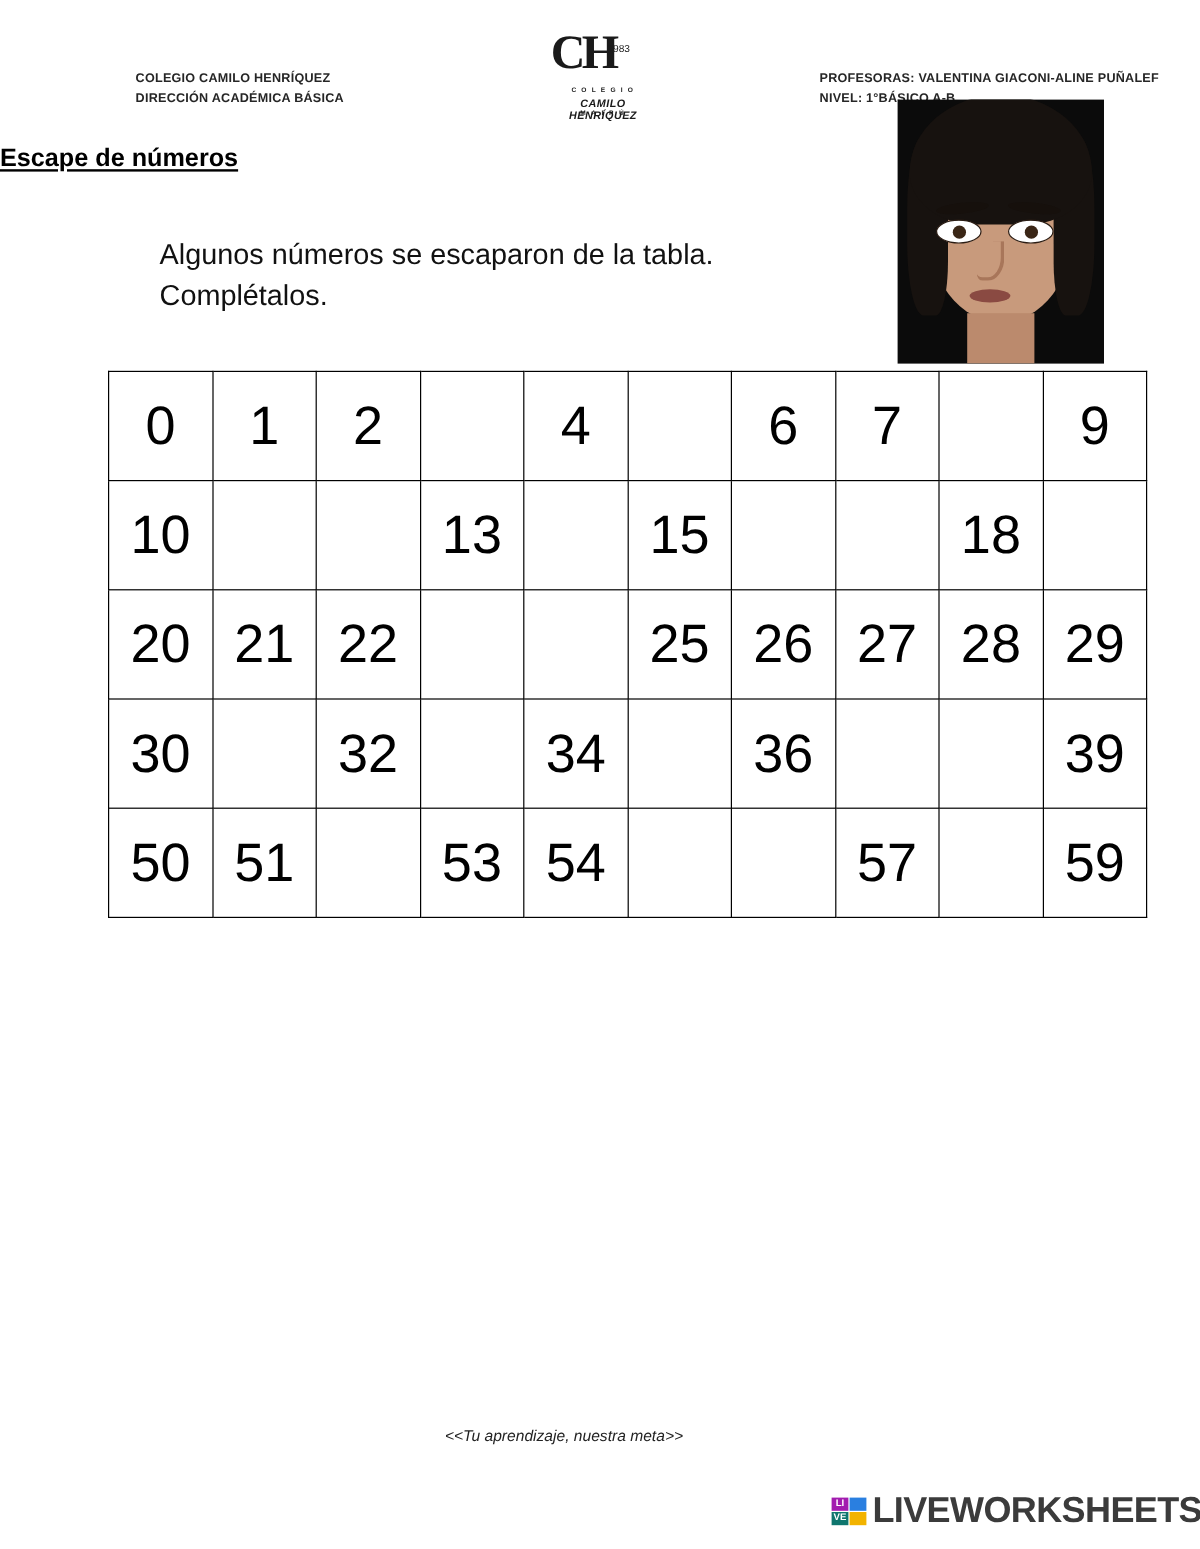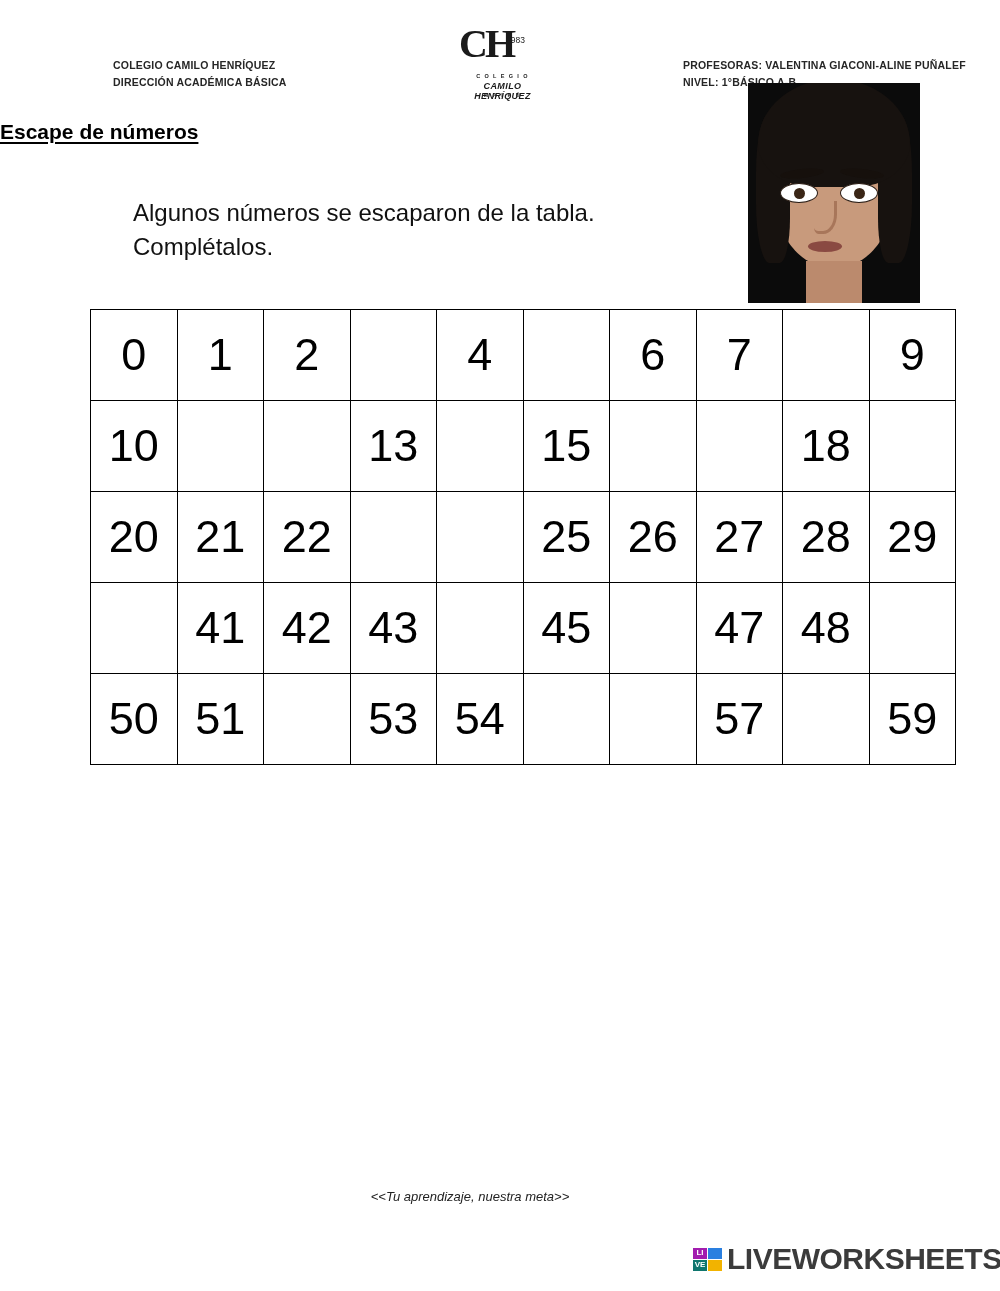--- a/index.html
+++ b/index.html
@@ -398,30 +398,30 @@
         <td>22</td>
         <td></td>
         <td></td>
         <td>25</td>
         <td>26</td>
         <td>27</td>
         <td>28</td>
         <td>29</td>
       </tr>
       <tr>
-        <td></td>
-        <td>41</td>
-        <td>42</td>
-        <td>43</td>
-        <td></td>
-        <td>45</td>
-        <td></td>
-        <td>47</td>
-        <td>48</td>
-        <td></td>
+        <td>30</td>
+        <td></td>
+        <td>32</td>
+        <td></td>
+        <td>34</td>
+        <td></td>
+        <td>36</td>
+        <td></td>
+        <td></td>
+        <td>39</td>
       </tr>
       <tr>
         <td>50</td>
         <td>51</td>
         <td></td>
         <td>53</td>
         <td>54</td>
         <td></td>
         <td></td>
         <td>57</td>

